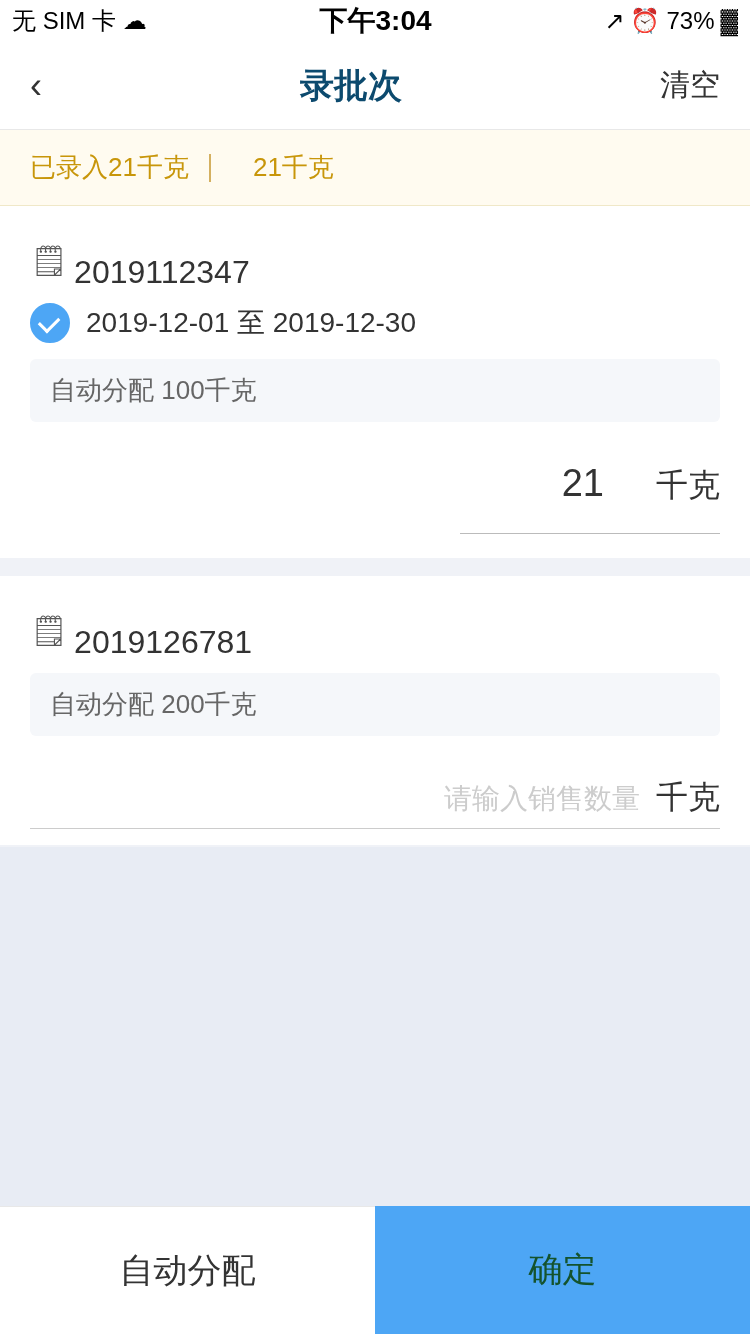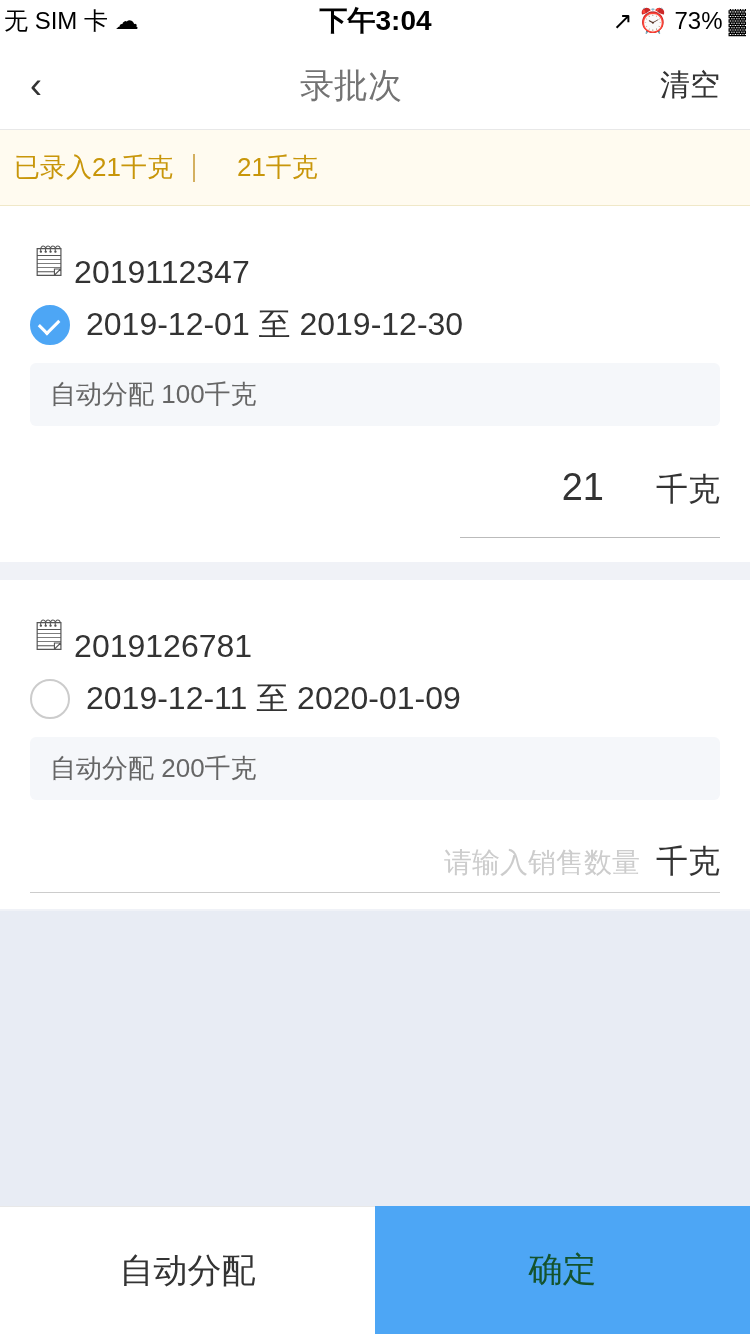--- a/index.html
+++ b/index.html
@@ -13,21 +13,21 @@
     }
 
     
     .status-bar {
       width: 100%;
       height: 42px;
       background: #fff;
       display: flex;
       align-items: center;
       justify-content: space-between;
-      padding: 0 4px;
+      padding: 0 12px;
       font-size: 24px;
       font-weight: 500;
     }
     .status-left {
       display: flex;
       align-items: center;
       gap: 8px;
     }
     .status-center {
       font-size: 28px;
@@ -51,33 +51,33 @@
       padding: 0 30px;
       border-bottom: 1px solid #e8e8e8;
     }
     .nav-back {
       font-size: 36px;
       color: #333;
       cursor: pointer;
     }
     .nav-title {
       font-size: 34px;
-      font-weight: 400;
-      color: #737373;
+      font-weight: 700;
+      color: #0c4a6e;
     }
     .nav-action {
       font-size: 30px;
       color: #333;
       cursor: pointer;
     }
 
     
     .info-banner {
       background: #fffbf0;
-      padding: 20px 14px;
+      padding: 20px 30px;
       display: flex;
       align-items: center;
       gap: 20px;
       border-bottom: 1px solid #f0e8c8;
     }
     .info-banner-label {
       font-size: 26px;
       color: #c8960a;
     }
     .info-banner-divider {
@@ -142,21 +142,21 @@
     .radio-circle.checked::after {
       content: '';
       width: 16px;
       height: 10px;
       border-left: 3px solid #fff;
       border-bottom: 3px solid #fff;
       transform: rotate(-45deg) translateY(-2px);
       display: block;
     }
     .batch-date {
-      font-size: 32px;
+      font-size: 28px;
       color: #333;
     }
 
     .availability-box {
       background: #f5f7fa;
       border-radius: 6px;
       padding: 14px 20px;
       font-size: 26px;
       color: #666;
       margin-left: 0;
@@ -313,24 +313,20 @@
 </div>
 
 <div class="section-separator"></div>
 
 <div class="card">
   <div class="batch-item">
     <div class="batch-id-row">
       <span class="batch-icon">🗒</span>
       <span class="batch-id">2019126781</span>
     </div>
-    <div class="batch-date-row">
-      <div class="radio-circle"></div>
-      <span class="batch-date">2019-12-11 至 2020-01-09</span>
-    </div>
     <div class="availability-box">自动分配 200千克</div>
   </div>
 
   <div style="background:#fff; padding: 16px 30px 0 30px; display:flex; flex-direction:column; align-items:flex-end;">
     <div style="display:flex; align-items:baseline; gap:16px; margin-bottom:8px; width:100%; justify-content:flex-end;">
       <input type="text" class="quantity-input" style="font-size: 28px; color: #ec4899; border: none; outline: none; background: transparent; flex: 1 1 0%; min-width: 0px;" placeholder="请输入销售数量">
       <span class="input-unit">千克</span>
     </div>
     <div class="input-underline" style="width:100%; height:1px; background:#ccc; margin-bottom:16px;"></div>
   </div>

